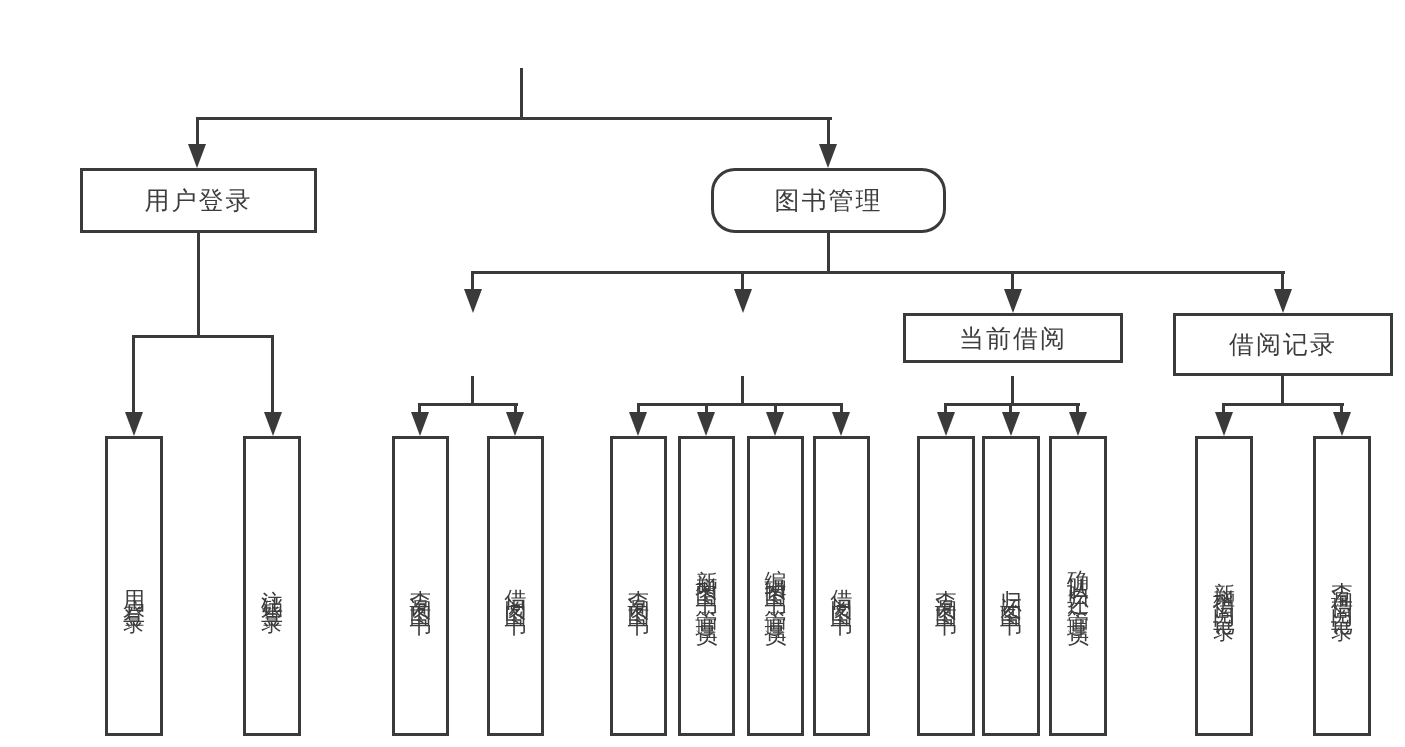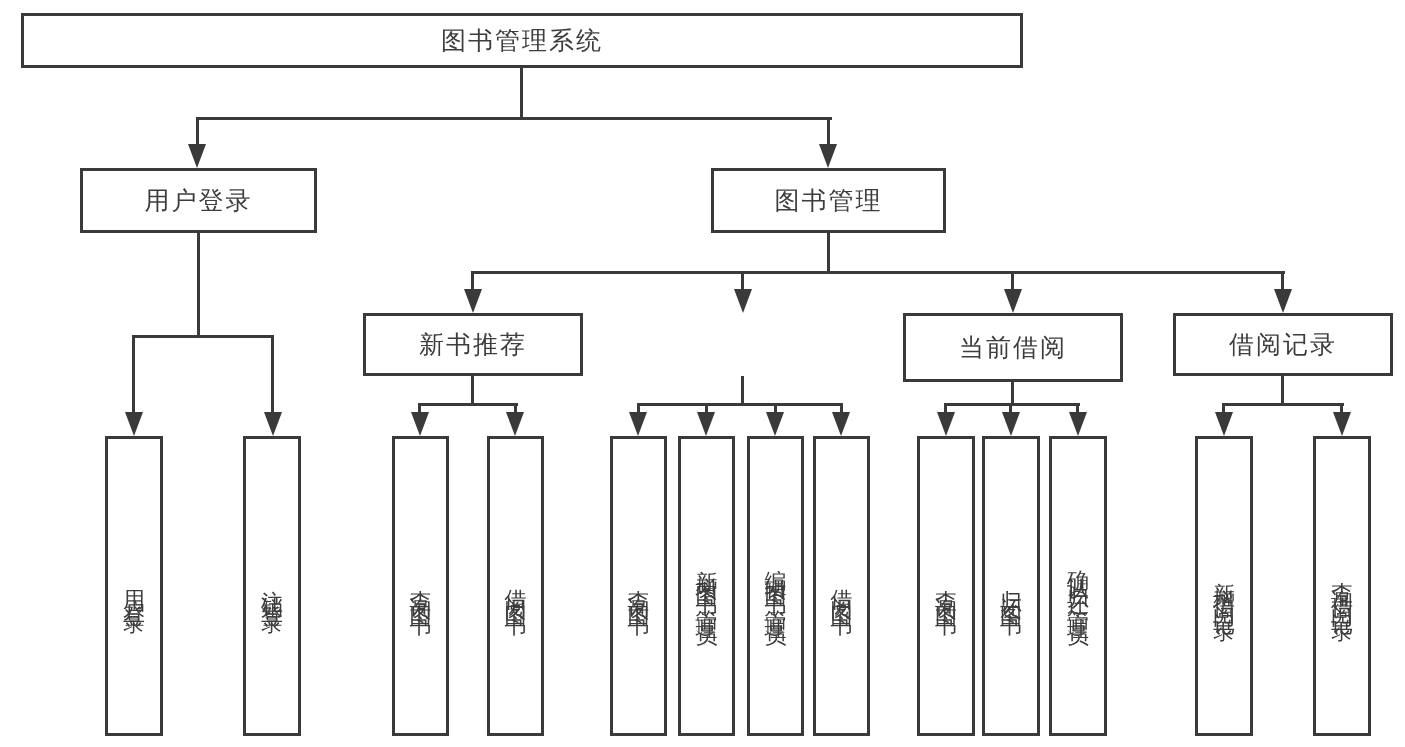--- a/index.html
+++ b/index.html
@@ -93,26 +93,24 @@
   <div class="vline" style="left:1076px;top:403px;height:15px;"></div>
   <div class="arrow" style="left:1069px;top:412px;"></div>
 
   <div class="vline" style="left:1281px;top:376px;height:30px;"></div>
   <div class="hline" style="left:1222px;top:403px;width:122px;"></div>
   <div class="vline" style="left:1222px;top:403px;height:15px;"></div>
   <div class="arrow" style="left:1215px;top:412px;"></div>
   <div class="vline" style="left:1340px;top:403px;height:15px;"></div>
   <div class="arrow" style="left:1333px;top:412px;"></div>
 
-  <div class="box hbox" style="left:21px;top:13px;width:1002px;height:55px;">图书管理系统</div>
   <div class="box hbox" style="left:80px;top:168px;width:237px;height:65px;">用户登录</div>
-  <div class="box hbox" style="left:711px;top:168px;width:235px;height:65px;">图书管理</div>
+  <div class="box hbox" style="left:711px;top:168px;width:235px;height:65px;border-radius:24px;">图书管理</div>
 
-  <div class="box hbox" style="left:363px;top:313px;width:220px;height:63px;">新书推荐</div>
-  <div class="box hbox" style="left:903px;top:313px;width:220px;height:69px;">当前借阅</div>
+  <div class="box hbox" style="left:903px;top:313px;width:220px;height:50px;">当前借阅</div>
   <div class="box hbox" style="left:1173px;top:313px;width:220px;height:63px;">借阅记录</div>
 
   <div class="box vbox" style="left:105px;top:436px;width:58px;height:300px;">用户登录</div>
   <div class="box vbox" style="left:243px;top:436px;width:58px;height:300px;">注销登录</div>
 
   <div class="box vbox" style="left:392px;top:436px;width:57px;height:300px;">查询图书</div>
   <div class="box vbox" style="left:487px;top:436px;width:57px;height:300px;">借阅图书</div>
 
   <div class="box vbox" style="left:610px;top:436px;width:57px;height:300px;">查询图书</div>
   <div class="box vbox" style="left:678px;top:436px;width:57px;height:300px;">新增图书（管理员）</div>

